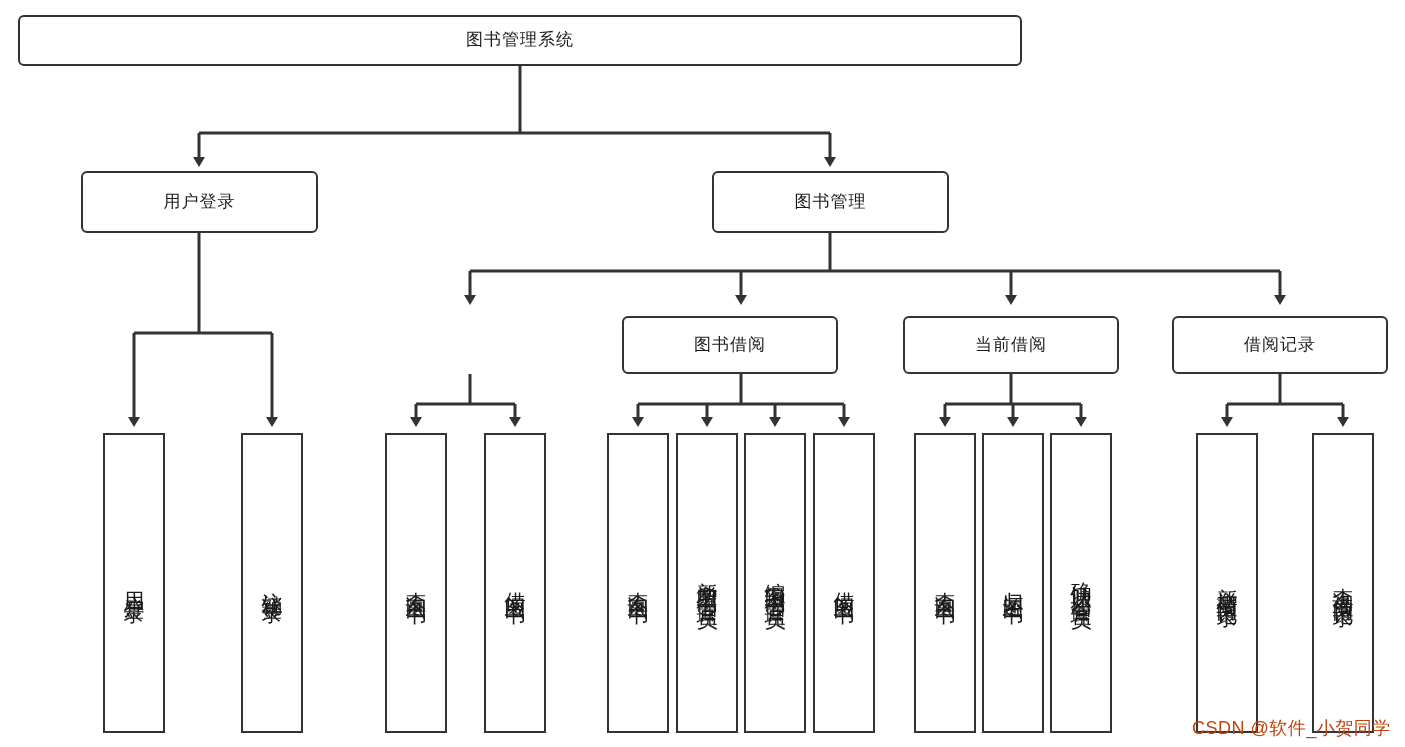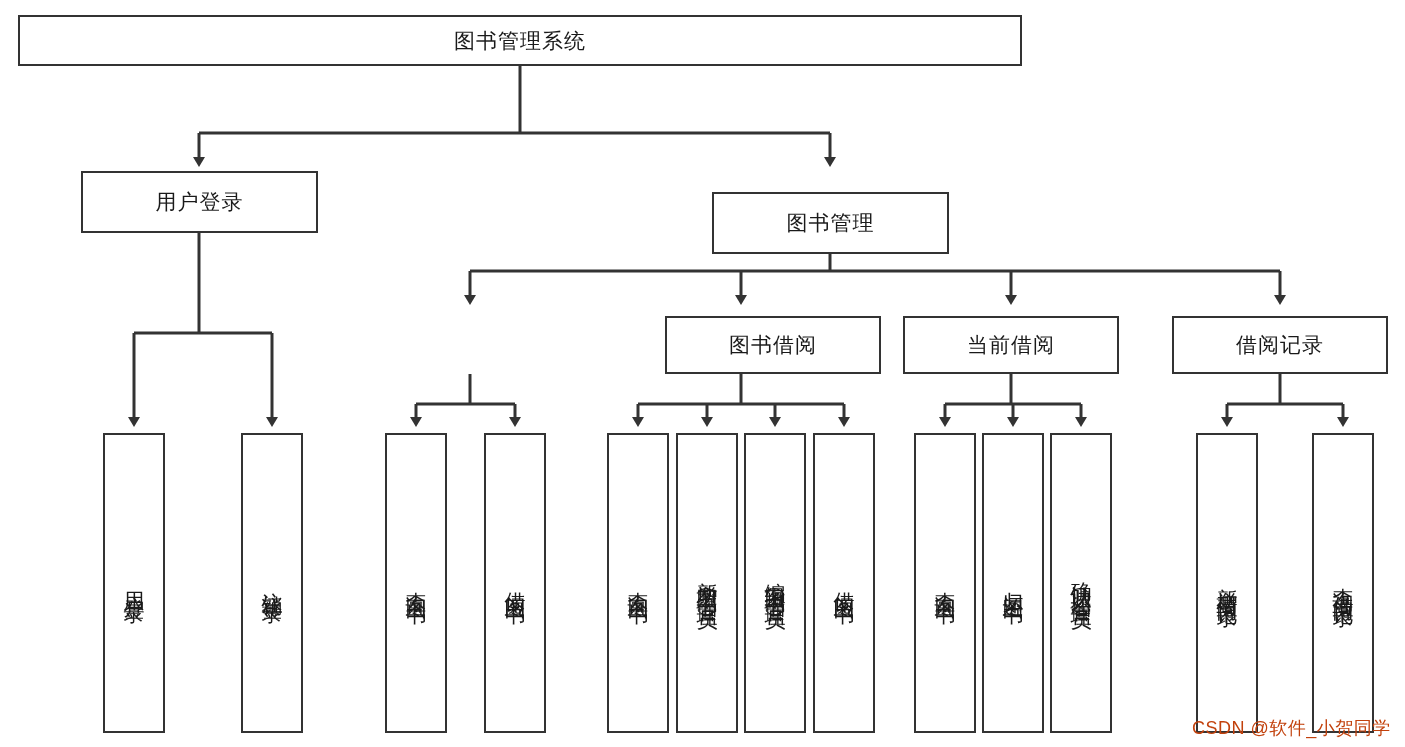--- a/index.html
+++ b/index.html
@@ -29,24 +29,25 @@
     position: absolute;
     box-sizing: border-box;
     border: 2px solid #333333;
     background: #ffffff;
     display: flex;
     align-items: center;
     justify-content: center;
     color: #1a1a1a;
   }
   .node-h {
-    font-size: 21px;
+    font-size: 17px;
     letter-spacing: 1px;
     line-height: 1.2;
     white-space: nowrap;
+    border-radius: 6px;
   }
   .node-v {
     font-size: 21px;
     writing-mode: vertical-rl;
     text-orientation: upright;
     letter-spacing: 4px;
     line-height: 1.05;
     white-space: nowrap;
     padding: 4px 0;
   }
@@ -113,25 +114,25 @@
     </g>
   </svg>
 
   <div class="node node-h" style="left: 18px; top: 15px; width: 1004px; height: 51px;">
     <span>图书管理系统</span>
   </div>
 
   <div class="node node-h" style="left: 81px; top: 171px; width: 237px; height: 62px;">
     <span>用户登录</span>
   </div>
-  <div class="node node-h" style="left: 712px; top: 171px; width: 237px; height: 62px; margin-top: 21px;">
+  <div class="node node-h" style="left: 712px; top: 171px; width: 237px; height: 62px;">
     <span>图书管理</span>
   </div>
 
-  <div class="node node-h" style="left: 665px; top: 316px; width: 216px; height: 58px;">
+  <div class="node node-h" style="left: 622px; top: 316px; width: 216px; height: 58px;">
     <span>图书借阅</span>
   </div>
   <div class="node node-h" style="left: 1172px; top: 316px; width: 216px; height: 58px;">
     <span>借阅记录</span>
   </div>
   <div class="node node-h" style="left: 903px; top: 316px; width: 216px; height: 58px;">
     <span>当前借阅</span>
   </div>
 
   <div class="node node-v" style="left: 103px; top: 433px; width: 62px; height: 300px;">

